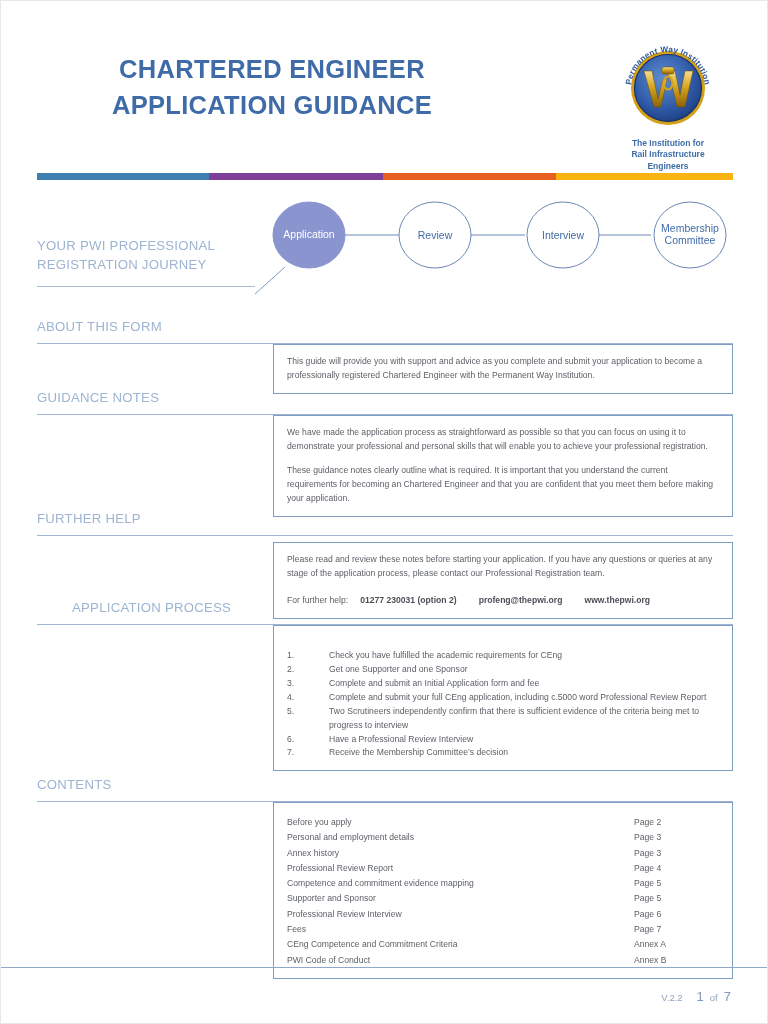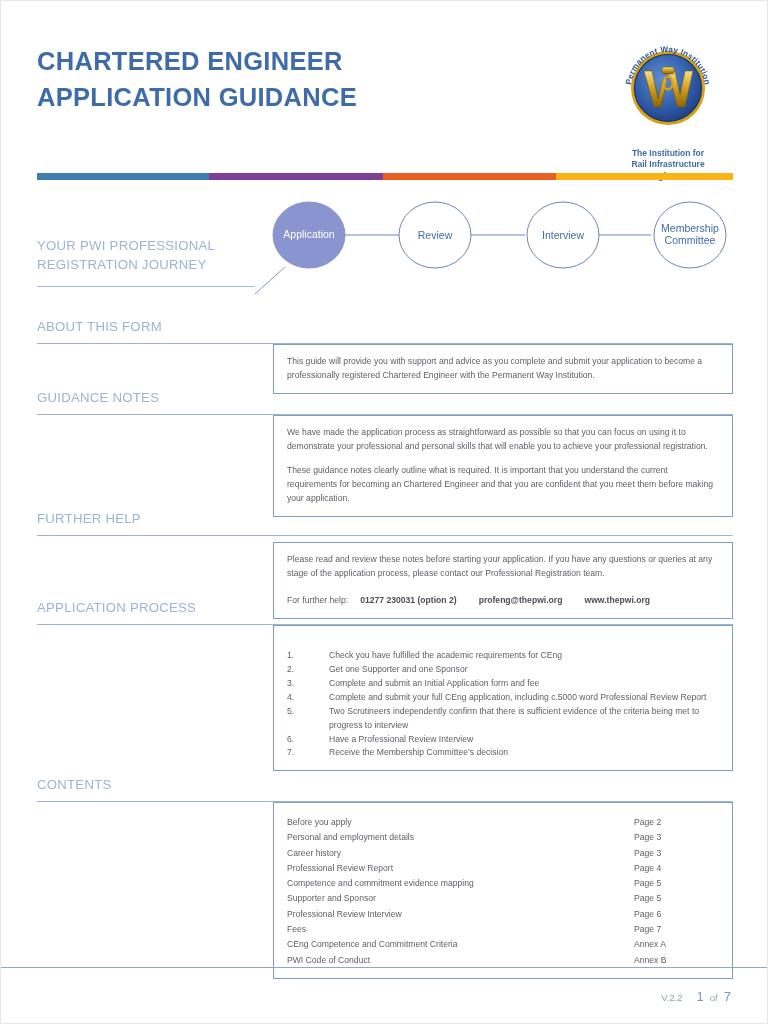--- a/index.html
+++ b/index.html
@@ -22,21 +22,21 @@
 
   
   .header {
     position: absolute;
     left: 36px;
     top: 34px;
     width: 696px;
     height: 130px;
   }
 
-  .title-block { position: absolute; left: 0; top: 8px; width: 470px; }
+  .title-block { position: absolute; left: 0; top: 16px; width: 470px; text-align: center; }
 
   .doc-title {
     font-size: 25.5px;
     font-weight: bold;
     color: #3f6ca8;
     letter-spacing: 0.3px;
     line-height: 1.42;
   }
 
   .subtitle-box {
@@ -62,21 +62,21 @@
     position: absolute;
     right: 0;
     top: 0;
     width: 130px;
     text-align: center;
   }
 
   .logo-badge { width: 100px; height: 100px; display: block; margin: 0 auto; }
 
   .logo-caption {
-    margin-top: 13px;
+    margin-top: 3px;
     font-size: 8.5px;
     line-height: 1.33;
     color: #3f6ca8;
     font-weight: bold;
   }
 
   
   .color-bar {
     position: absolute;
     left: 36px;
@@ -326,21 +326,21 @@
       <div class="contact-row">
         <span class="contact-lead">For further help:</span>
         <span class="contact-item">01277 230031 (option 2)</span>
         <span class="contact-item">profeng@thepwi.org</span>
         <span class="contact-item">www.thepwi.org</span>
       </div>
     </div>
   </div>
 
   <div class="section" style="top:599px;">
-    <div class="sec-label" style="top:0;">APPLICATION PROCESS</div>
+    <div class="sec-label" style="top:0;margin-left:35px;">APPLICATION PROCESS</div>
     <div class="sec-rule" style="top:24px;"></div>
     <div class="sec-box" style="top:25px;">
       <div class="steps">
         <div class="step-row">
           <span class="step-num">1.</span>
           <span class="step-text">Check you have fulfilled the academic requirements for CEng</span>
         </div>
         <div class="step-row">
           <span class="step-num">2.</span>
           <span class="step-text">Get one Supporter and one Sponsor</span>
@@ -376,21 +376,21 @@
       <div class="toc">
         <div class="toc-row">
           <span class="toc-title">Before you apply</span>
           <span class="toc-page">Page 2</span>
         </div>
         <div class="toc-row">
           <span class="toc-title">Personal and employment details</span>
           <span class="toc-page">Page 3</span>
         </div>
         <div class="toc-row">
-          <span class="toc-title">Career history</span>
+          <span class="toc-title">Annex history</span>
           <span class="toc-page">Page 3</span>
         </div>
         <div class="toc-row">
           <span class="toc-title">Professional Review Report</span>
           <span class="toc-page">Page 4</span>
         </div>
         <div class="toc-row">
           <span class="toc-title">Competence and commitment evidence mapping</span>
           <span class="toc-page">Page 5</span>
         </div>

